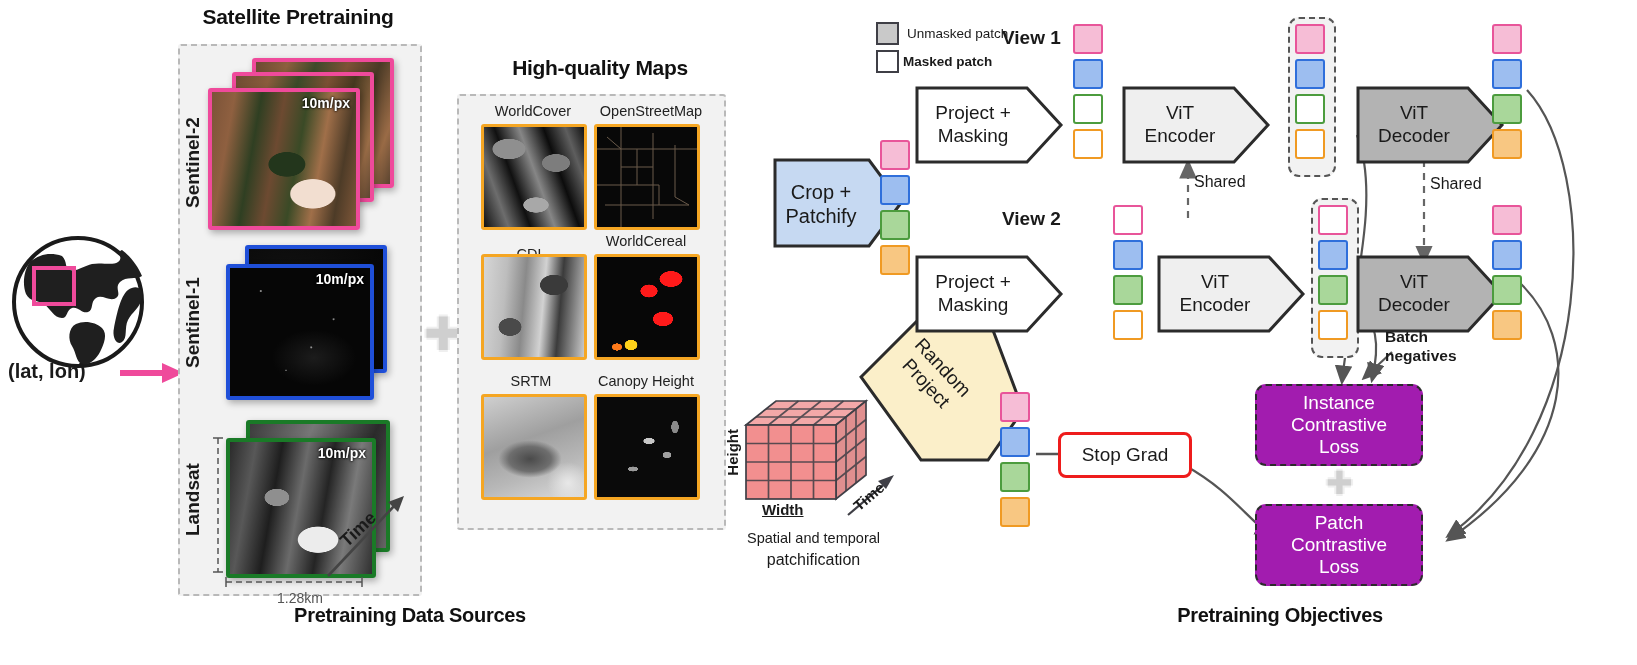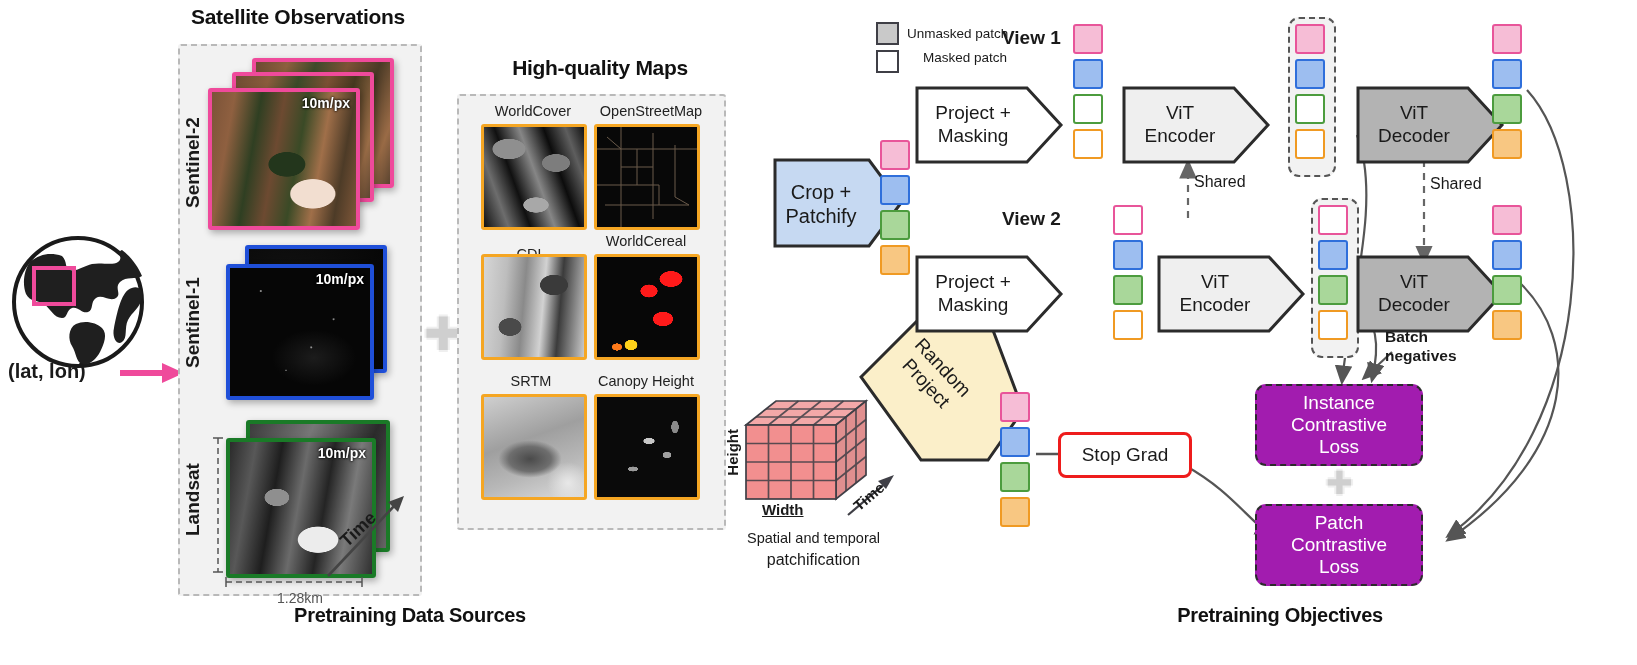--- a/index.html
+++ b/index.html
@@ -41,21 +41,21 @@
              C110 114 106 104 108 96 C110 86 114 64 122 58 Z" fill="#1f1f1f"></path>
     <rect x="28" y="36" width="40" height="36" fill="none" stroke="#ef4a9b" stroke-width="4"></rect>
   </svg>
   <div class="abs" style="left:2px;top:128px;font-size:20px;font-weight:600;">(lat, lon)</div>
   <svg class="abs" width="70" height="26" style="left:112px;top:128px;">
     <line x1="2" y1="13" x2="46" y2="13" stroke="#ef4a9b" stroke-width="6"></line>
     <polygon points="44,3 66,13 44,23" fill="#ef4a9b"></polygon>
   </svg>
 </div>
 
-<div class="ttl abs" style="left:168px;top:5px;width:260px;">Satellite Observations</div>
+<div class="ttl abs" style="left:168px;top:5px;width:260px;">Satellite Pretraining</div>
 
 <div class="panel abs" style="left:178px;top:44px;width:240px;height:548px;"></div>
 
 <div class="abs vlabel" style="left:182px;top:88px;height:150px;width:24px;">Sentinel-2</div>
 <div class="tile abs" style="left:252px;top:58px;width:134px;height:122px;border:4px solid #ef4a9b;
      background-image:linear-gradient(110deg,#6b4a32 0%,#8d5f3e 18%,#3e4a2a 34%,#7d5236 52%,#4a3a26 70%,#9a6b46 88%,#5b4430 100%),
      linear-gradient(12deg,rgba(60,80,40,.55),rgba(120,80,55,.3));"></div>
 <div class="tile abs" style="left:232px;top:72px;width:134px;height:122px;border:4px solid #ef4a9b;
      background-image:linear-gradient(105deg,#6e4c33 0%,#8a5c3c 20%,#3a4a28 38%,#7b5034 56%,#46381f 72%,#9c6e48 90%,#5d4531 100%);"></div>
 <div class="tile abs" style="left:208px;top:88px;width:144px;height:134px;border:4px solid #ef4a9b;
@@ -204,21 +204,21 @@
   <div class="abs" style="left:122px;top:116px;font-size:15px;font-weight:700;transform:rotate(-40deg);transform-origin:left top;">Time</div>
   <div class="abs" style="left:-22px;top:145px;width:215px;text-align:center;font-size:14.5px;">Spatial and temporal</div>
   <div class="abs" style="left:-22px;top:166px;width:215px;text-align:center;font-size:16px;">patchification</div>
 </div>
 
 <div class="abs" style="left:876px;top:22px;width:230px;">
   <div style="display:flex;align-items:center;gap:8px;margin-bottom:5px;">
     <span style="display:inline-block;width:19px;height:19px;background:#c9c9c9;border:2px solid #3f3f46;"></span>
     <span class="small">Unmasked patch</span>
   </div>
-  <div style="display:flex;gap:24px;">
+  <div style="display:flex;align-items:center;gap:4px;font-weight:bold;">
     <span style="display:inline-block;width:19px;height:19px;background:#fff;border:2px solid #3f3f46;"></span>
     <span class="small">Masked patch</span>
   </div>
 </div>
 
 <svg class="abs" width="1637" height="665" style="left:0;top:0;pointer-events:none;">
   <defs>
     <marker id="ah" markerWidth="9" markerHeight="9" refX="7.5" refY="4" orient="auto">
       <path d="M0,0 L9,4 L0,8 z" fill="#555"></path>
     </marker>

